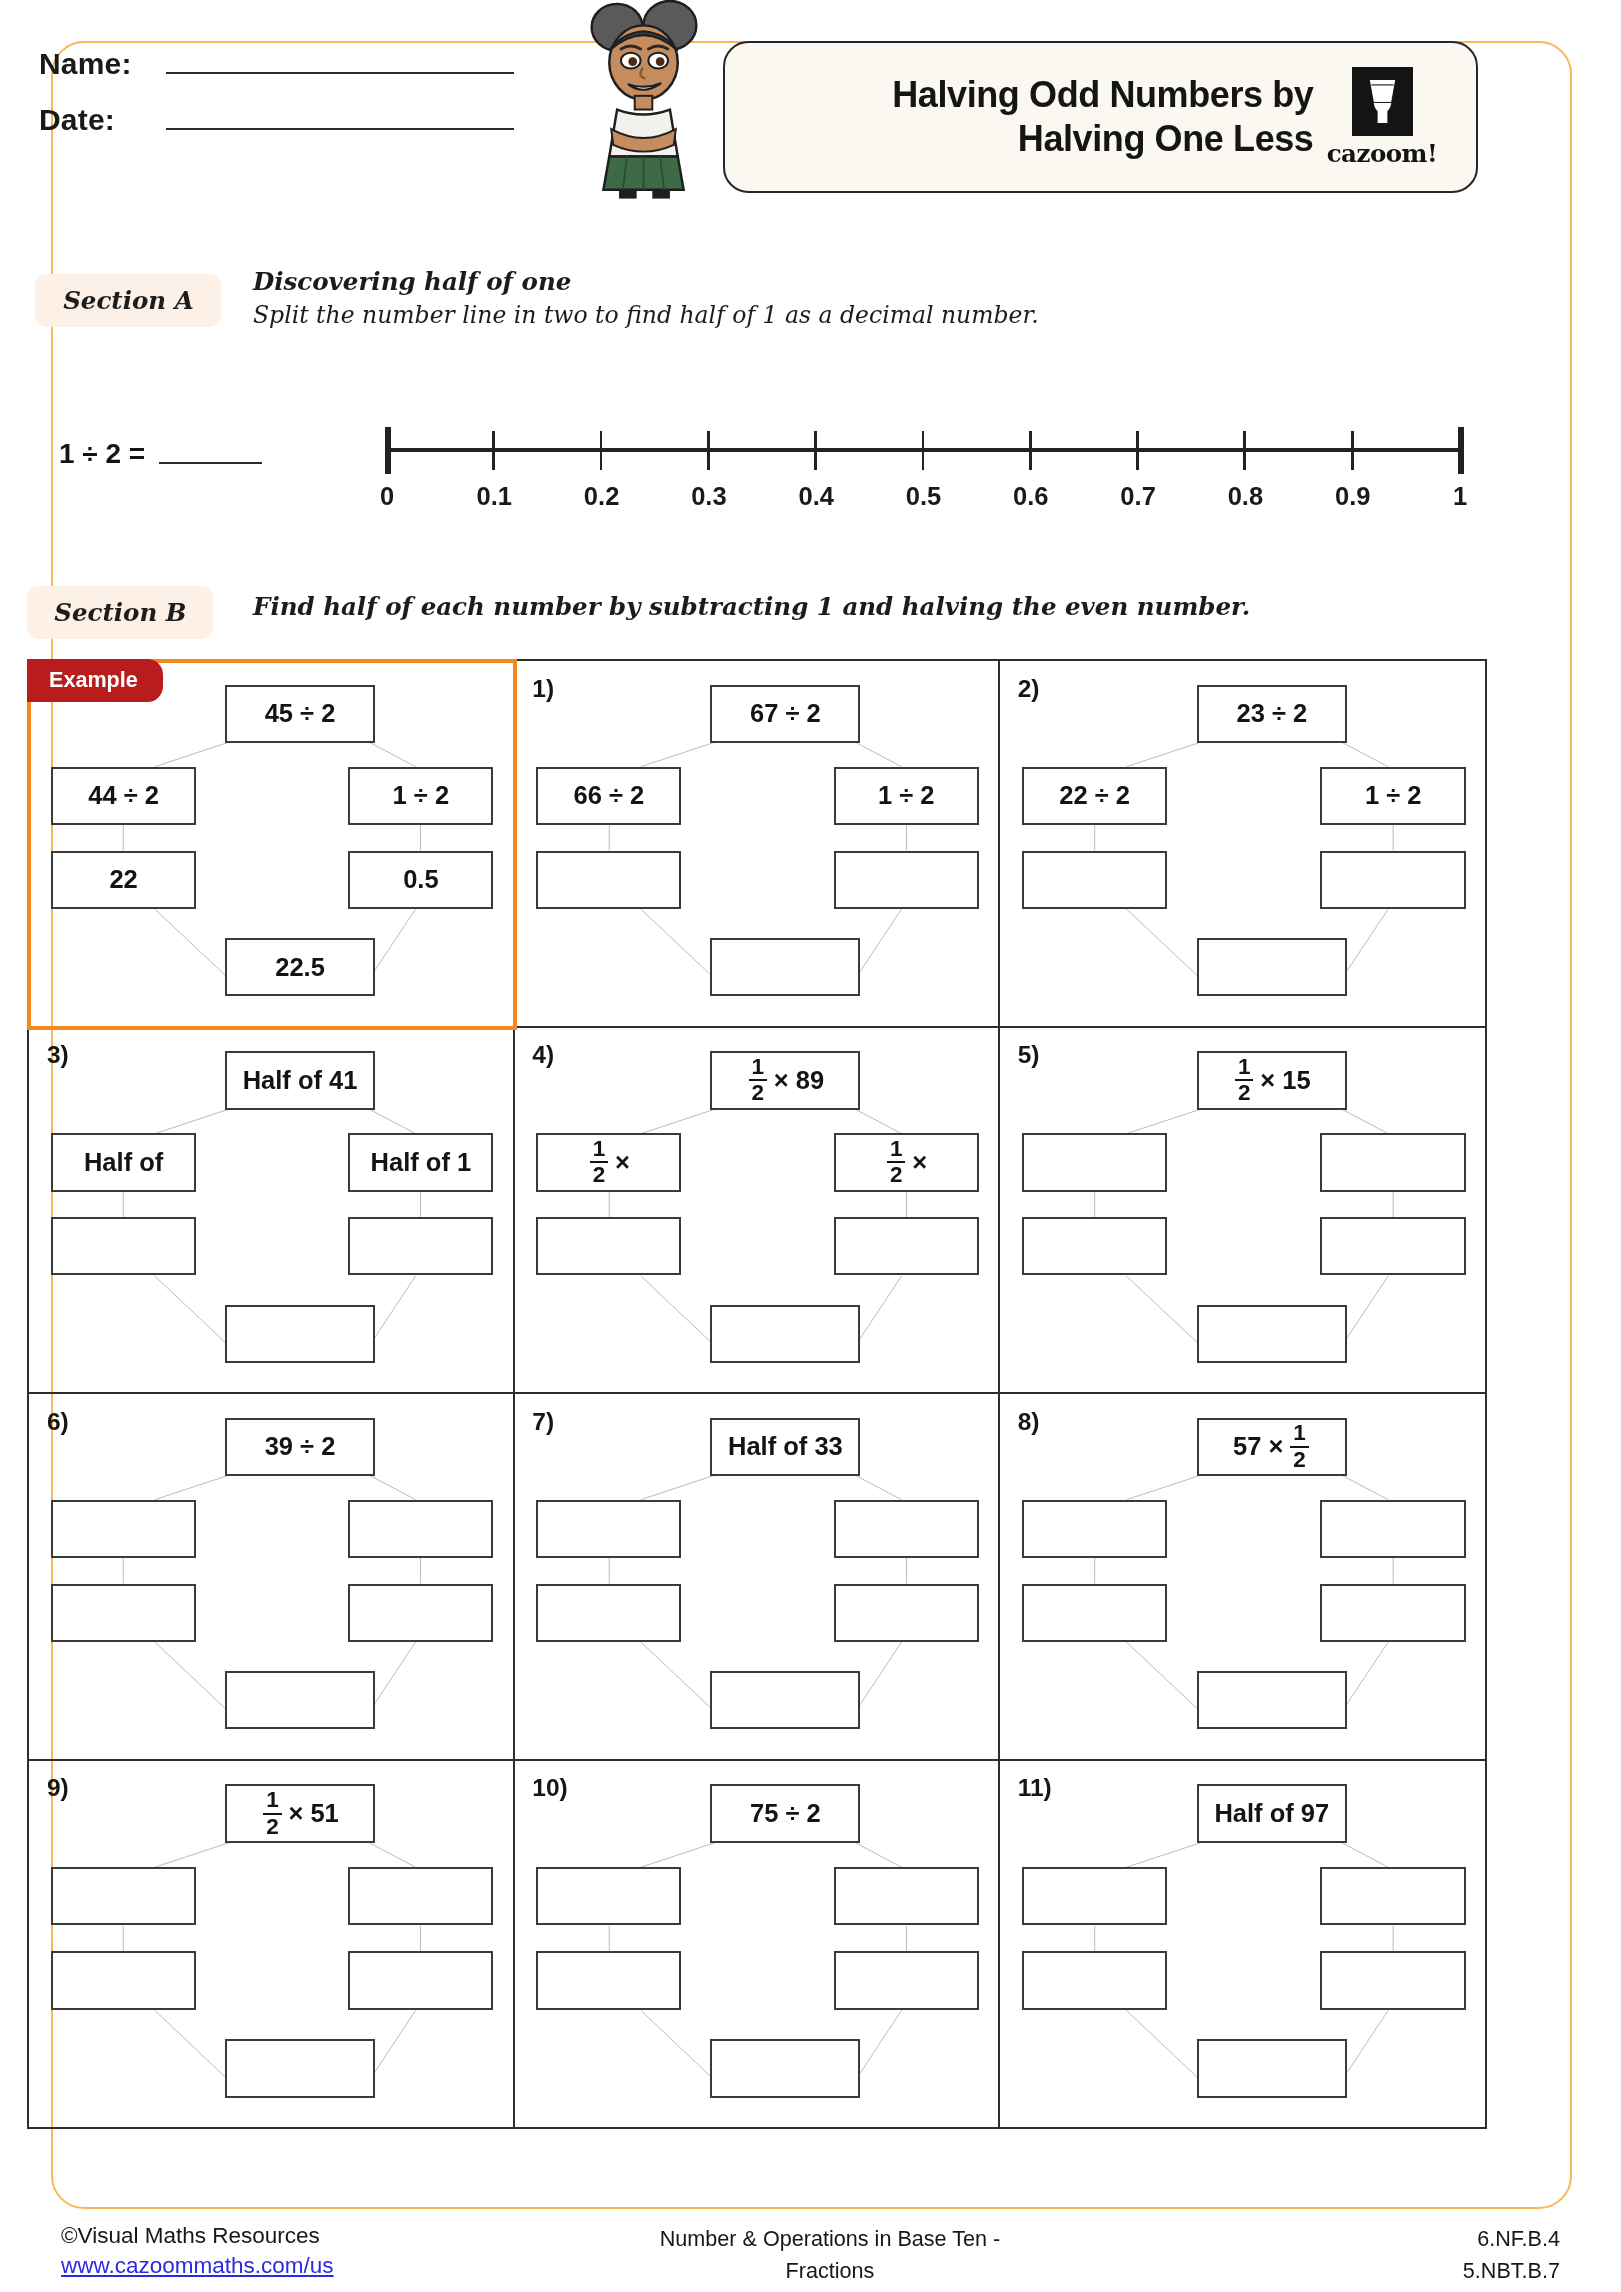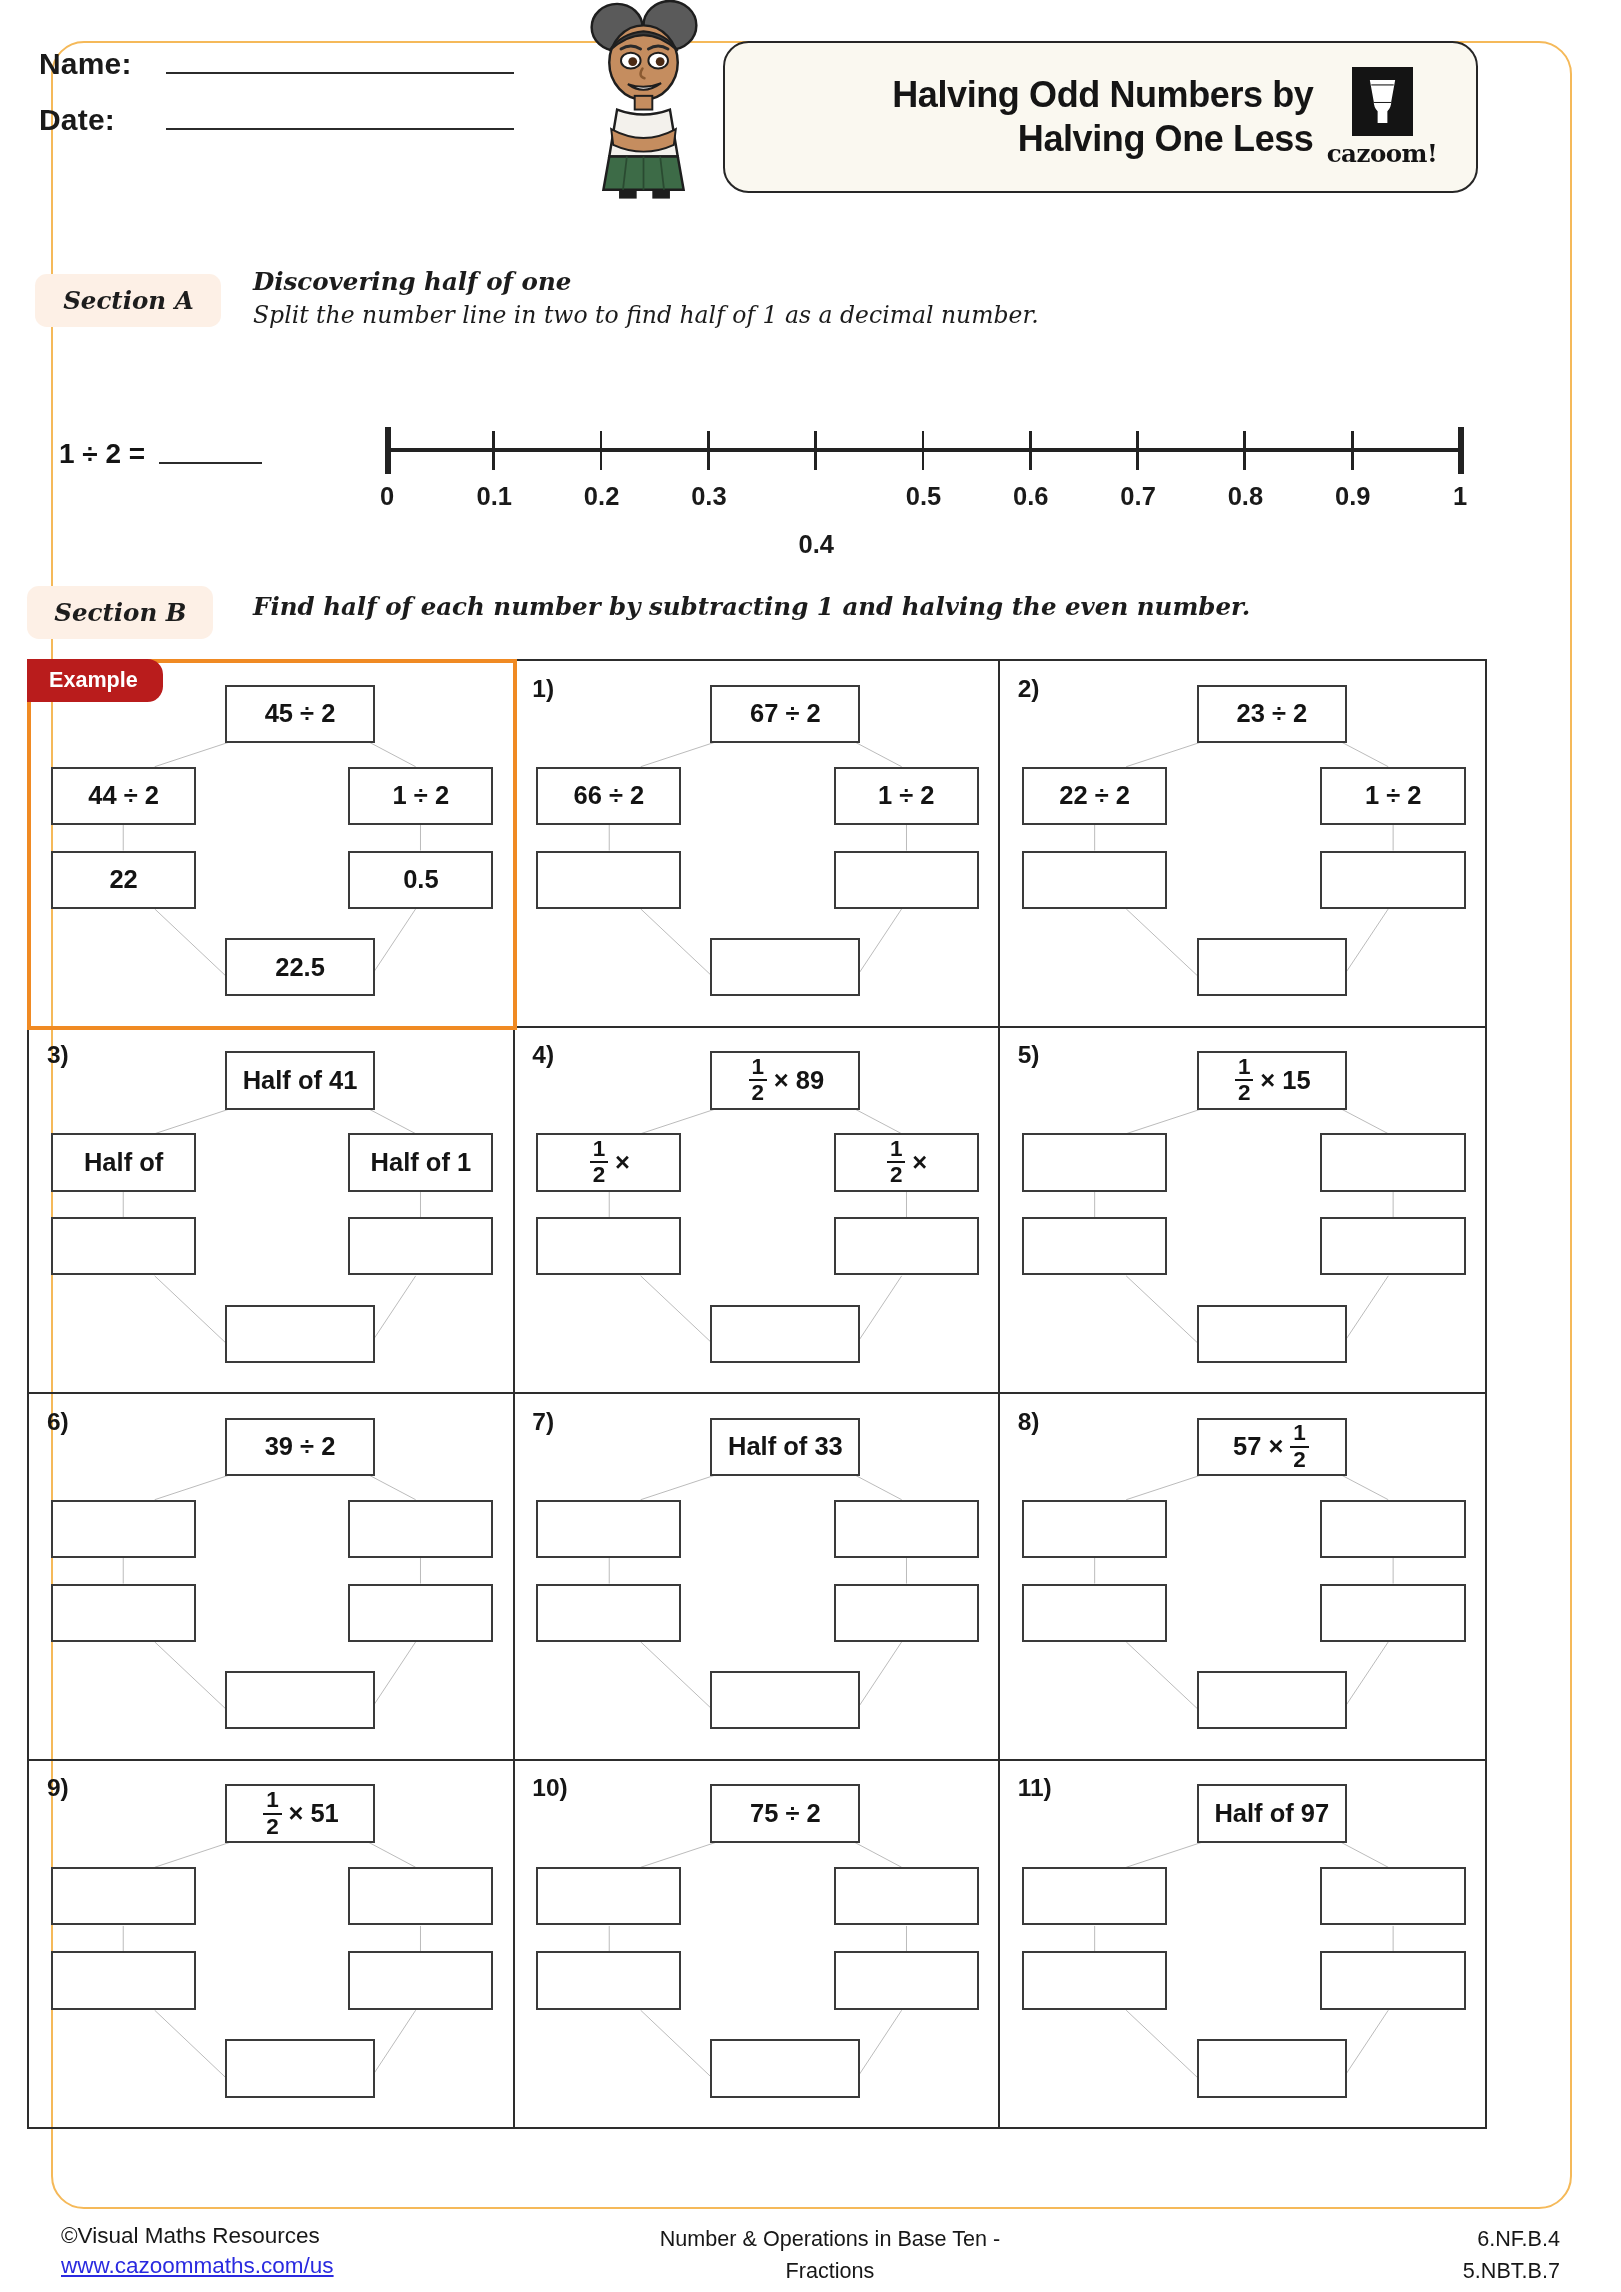--- a/index.html
+++ b/index.html
@@ -301,21 +301,21 @@
     <div class="nl-axis"></div>
   <div class="nl-tick end" style="left: calc(0% - 2px);"></div>
       <div class="nl-lbl" style="left: 0%;">0</div>
       <div class="nl-tick" style="left: calc(10% - 2px);"></div>
       <div class="nl-lbl" style="left: 10%;">0.1</div>
       <div class="nl-tick" style="left: calc(20% - 2px);"></div>
       <div class="nl-lbl" style="left: 20%;">0.2</div>
       <div class="nl-tick" style="left: calc(30% - 2px);"></div>
       <div class="nl-lbl" style="left: 30%;">0.3</div>
       <div class="nl-tick" style="left: calc(40% - 2px);"></div>
-      <div class="nl-lbl" style="left: 40%; margin-top: 48px;">0.4</div>
+      <div class="nl-lbl" style="left: 40%;">0.4</div>
       <div class="nl-tick" style="left: calc(50% - 2px);"></div>
       <div class="nl-lbl" style="left: 50%;">0.5</div>
       <div class="nl-tick" style="left: calc(60% - 2px);"></div>
       <div class="nl-lbl" style="left: 60%;">0.6</div>
       <div class="nl-tick" style="left: calc(70% - 2px);"></div>
       <div class="nl-lbl" style="left: 70%;">0.7</div>
       <div class="nl-tick" style="left: calc(80% - 2px);"></div>
       <div class="nl-lbl" style="left: 80%;">0.8</div>
       <div class="nl-tick" style="left: calc(90% - 2px);"></div>
       <div class="nl-lbl" style="left: 90%;">0.9</div>

